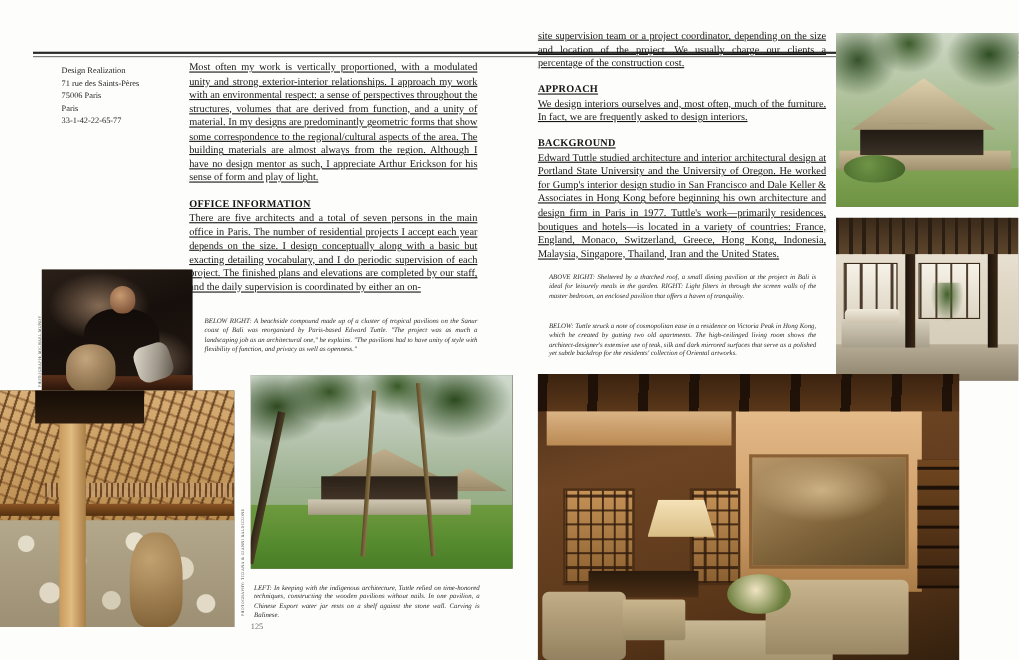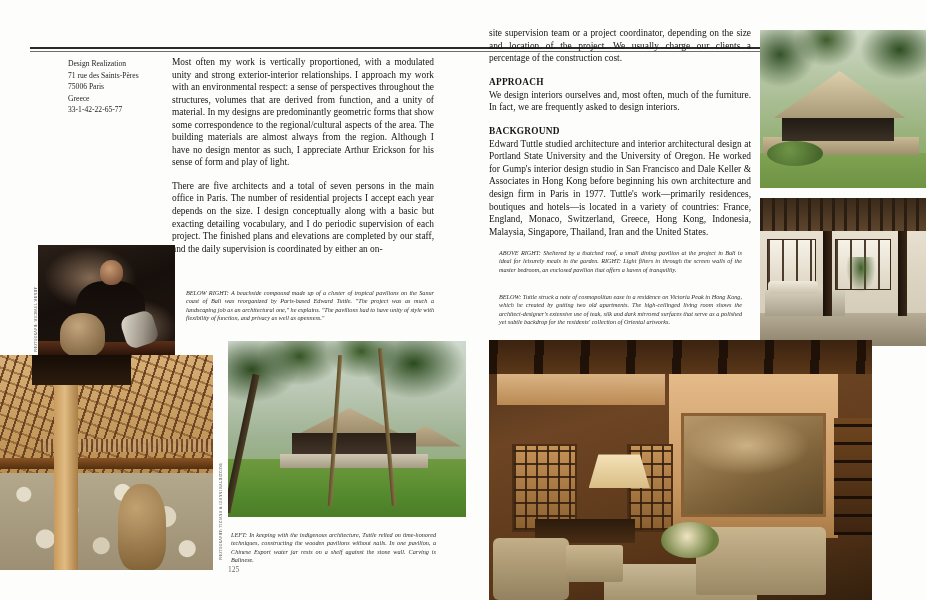--- a/index.html
+++ b/index.html
@@ -51,29 +51,30 @@
   
   .addr-block {
     position: absolute;
     left: 56px;
     top: 58px;
     width: 112px;
     font-size: 7.6px;
     line-height: 11.6px;
     color: #242424;
   }
-  .addr-line { white-space: nowrap; margin-left: 12px; }
+  .addr-line { white-space: nowrap; }
 
   .col {
     position: absolute;
     font-size: 9.4px;
     line-height: 12.55px;
     text-align: justify;
     color: #151515;
     hyphens: manual;
+    text-decoration: underline;
   }
   .col-left  { left: 172px; top: 56px;  width: 262px; }
   .col-right { left: 489px; top: 27px;  width: 262px; }
 
   .sec-head {
     font-weight: bold;
     font-size: 9.3px;
     letter-spacing: 0.25px;
     margin: 0 0 0.5px 0;
     text-align: left;
@@ -420,27 +421,28 @@
 
 <div id="page">
 
   <div class="header-rule"></div>
   <div class="header-rule-thin"></div>
 
   <div class="addr-block">
     <div class="addr-line">Design Realization</div>
     <div class="addr-line">71 rue des Saints-Pères</div>
     <div class="addr-line">75006 Paris</div>
-    <div class="addr-line">Greece</div>
+    <div class="addr-line">Paris</div>
     <div class="addr-line">33-1-42-22-65-77</div>
   </div>
 
   <div class="col col-left">
     <div class="sec-body">Most often my work is vertically proportioned, with a modulated unity and strong exterior-interior relationships. I approach my work with an environmental respect: a sense of perspectives throughout the structures, volumes that are derived from function, and a unity of material. In my designs are predominantly geometric forms that show some correspondence to the regional/cultural aspects of the area. The building materials are almost always from the region. Although I have no design mentor as such, I appreciate Arthur Erickson for his sense of form and play of light.</div>
     <div class="sec-gap"></div>
+    <div class="sec-head">OFFICE INFORMATION</div>
     <div class="sec-body">There are five architects and a total of seven persons in the main office in Paris. The number of residential projects I accept each year depends on the size. I design conceptually along with a basic but exacting detailing vocabulary, and I do periodic supervision of each project. The finished plans and elevations are completed by our staff, and the daily supervision is coordinated by either an on-</div>
   </div>
 
   <div class="col col-right">
     <div class="sec-body">site supervision team or a project coordinator, depending on the size and location of the project. We usually charge our clients a percentage of the construction cost.</div>
     <div class="sec-gap"></div>
     <div class="sec-head">APPROACH</div>
     <div class="sec-body">We design interiors ourselves and, most often, much of the furniture. In fact, we are frequently asked to design interiors.</div>
     <div class="sec-gap"></div>
     <div class="sec-head">BACKGROUND</div>

